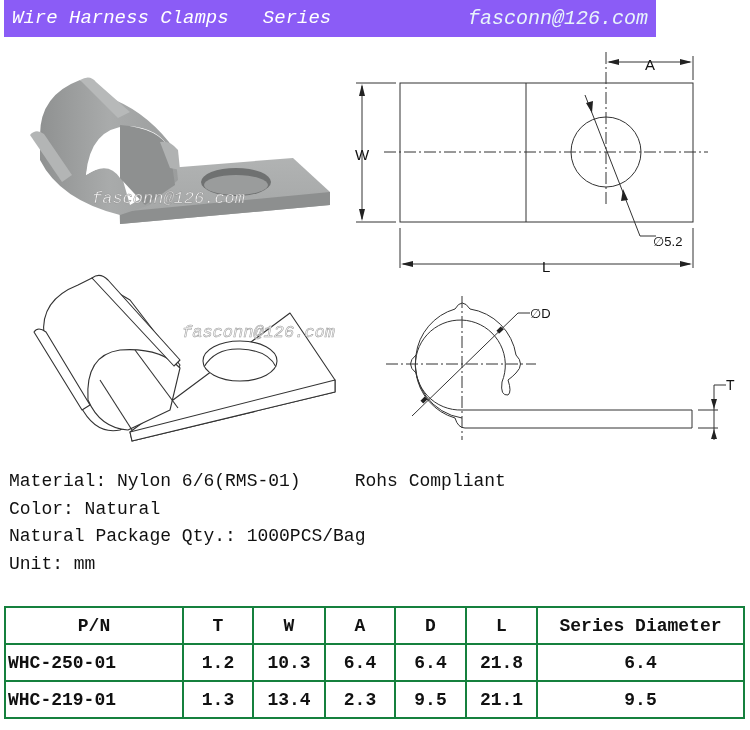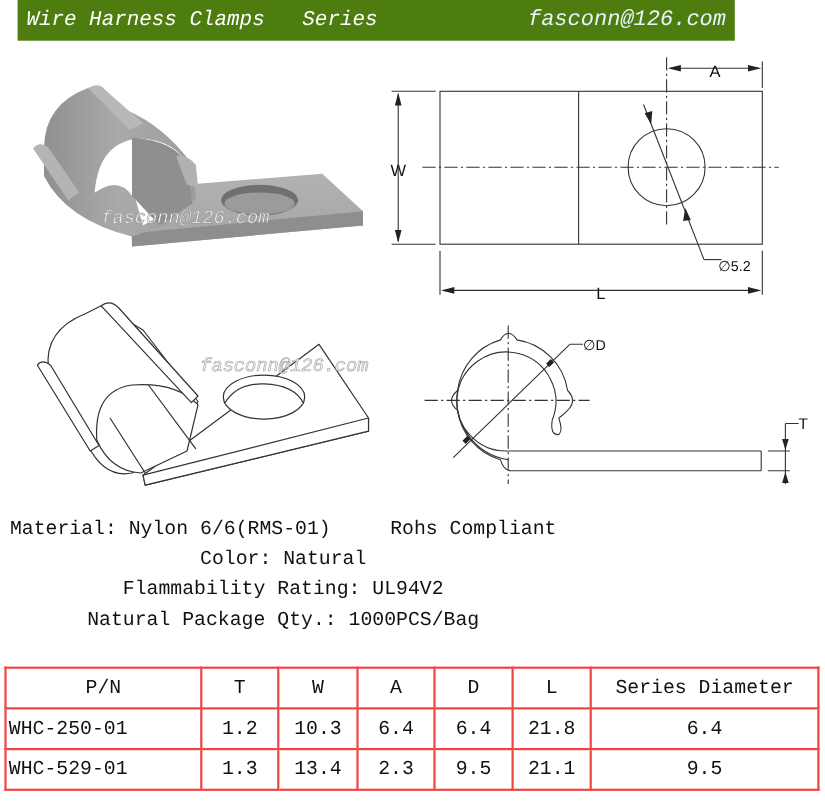--- a/index.html
+++ b/index.html
@@ -1,24 +1,24 @@
 <!DOCTYPE html>
 <html><head>
 <meta charset="utf-8">
 <style>
   html,body{margin:0;padding:0;background:#fff;}
   body{width:750px;height:730px;position:relative;overflow:hidden;font-family:"Liberation Serif","DejaVu Serif",serif;}
-  .banner{position:absolute;left:16px;top:0;width:652px;height:37px;background:#4d7c0f;}
+  .banner{position:absolute;left:4px;top:0;width:652px;height:37px;background:#8b5cf6;}
   .banner .title{position:absolute;left:8px;top:7px;color:#fff;font-family:"Liberation Mono","DejaVu Sans Mono",monospace;font-style:italic;font-size:19px;letter-spacing:0px;white-space:pre;}
   .banner .email{position:absolute;right:8px;top:7px;color:#e8f4fb;font-family:"Liberation Mono","DejaVu Sans Mono",monospace;font-style:italic;font-size:20px;}
   .fig{position:absolute;}
-  .specs{position:absolute;left:9px;top:468px;font-family:"Liberation Mono","DejaVu Sans Mono",monospace;font-size:18px;color:#111;line-height:27.5px;text-align:center;}
+  .specs{position:absolute;left:9px;top:468px;font-family:"Liberation Mono","DejaVu Sans Mono",monospace;font-size:18px;color:#111;line-height:27.5px;}
   .specs .row{white-space:pre;height:27.5px;}
   table.spec{position:absolute;left:4px;top:606px;border-collapse:collapse;font-family:"Liberation Mono","DejaVu Sans Mono",monospace;font-size:18px;color:#111;}
-  table.spec td, table.spec th{border:2px solid #ef4444;padding:0;height:35px;text-align:center;font-weight:normal;}
+  table.spec td, table.spec th{border:2px solid #15803d;padding:0;height:35px;text-align:center;font-weight:bold;}
   table.spec td.pn{text-align:left;padding-left:2px;}
 </style>
 </head>
 <body>
 
 <div class="banner">
   <span class="title">Wire Harness Clamps   Series</span>
   <span class="email">fasconn@126.com</span>
 </div>
 
@@ -137,22 +137,22 @@
     <polygon points="714,409 711,399 717,399"></polygon>
     <polygon points="714,429 711,439 717,439"></polygon>
   </g>
   <text x="530" y="318" font-family="Liberation Sans, DejaVu Sans, sans-serif" font-size="13" fill="#111">∅D</text>
   <text x="726" y="390" font-family="Liberation Sans, DejaVu Sans, sans-serif" font-size="14" fill="#111">T</text>
 </svg>
 
 <div class="specs">
   <div class="row"><span>Material: Nylon 6/6(RMS-01)</span>     <span>Rohs Compliant</span></div>
   <div class="row">Color: Natural</div>
-  <div class="row">Flammability Rating: UL94V2</div>
   <div class="row">Natural Package Qty.: 1000PCS/Bag</div>
+  <div class="row">Unit: mm</div>
 </div>
 
 <table class="spec">
   <colgroup>
     <col style="width:178px">
       <col style="width:70px">
       <col style="width:72px">
       <col style="width:70px">
       <col style="width:71px">
       <col style="width:71px">
@@ -171,21 +171,21 @@
   <tr>
     <td class="pn">WHC-250-01</td>
     <td>1.2</td>
     <td>10.3</td>
     <td>6.4</td>
     <td>6.4</td>
     <td>21.8</td>
     <td>6.4</td>
   </tr>
   <tr>
-    <td class="pn">WHC-529-01</td>
+    <td class="pn">WHC-219-01</td>
     <td>1.3</td>
     <td>13.4</td>
     <td>2.3</td>
     <td>9.5</td>
     <td>21.1</td>
     <td>9.5</td>
   </tr>
 </tbody>
   </table>
 

